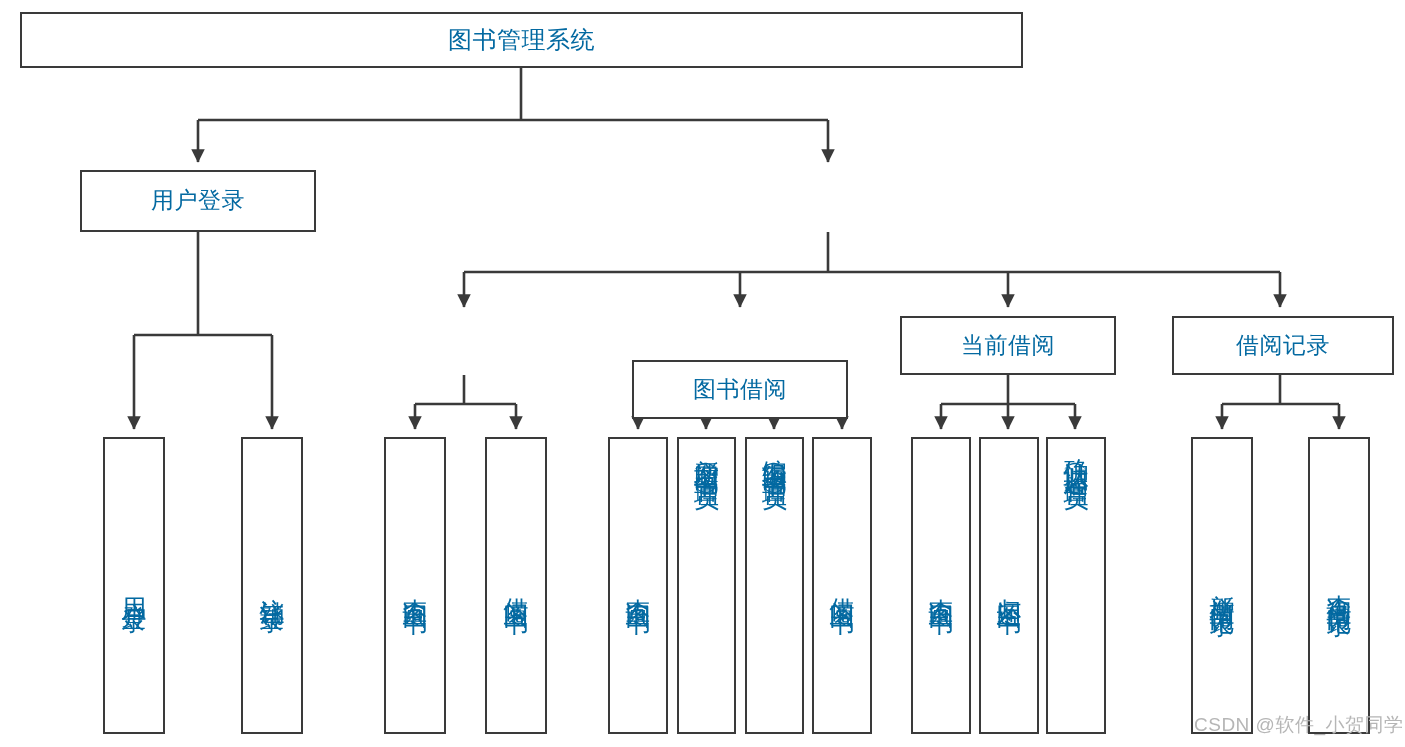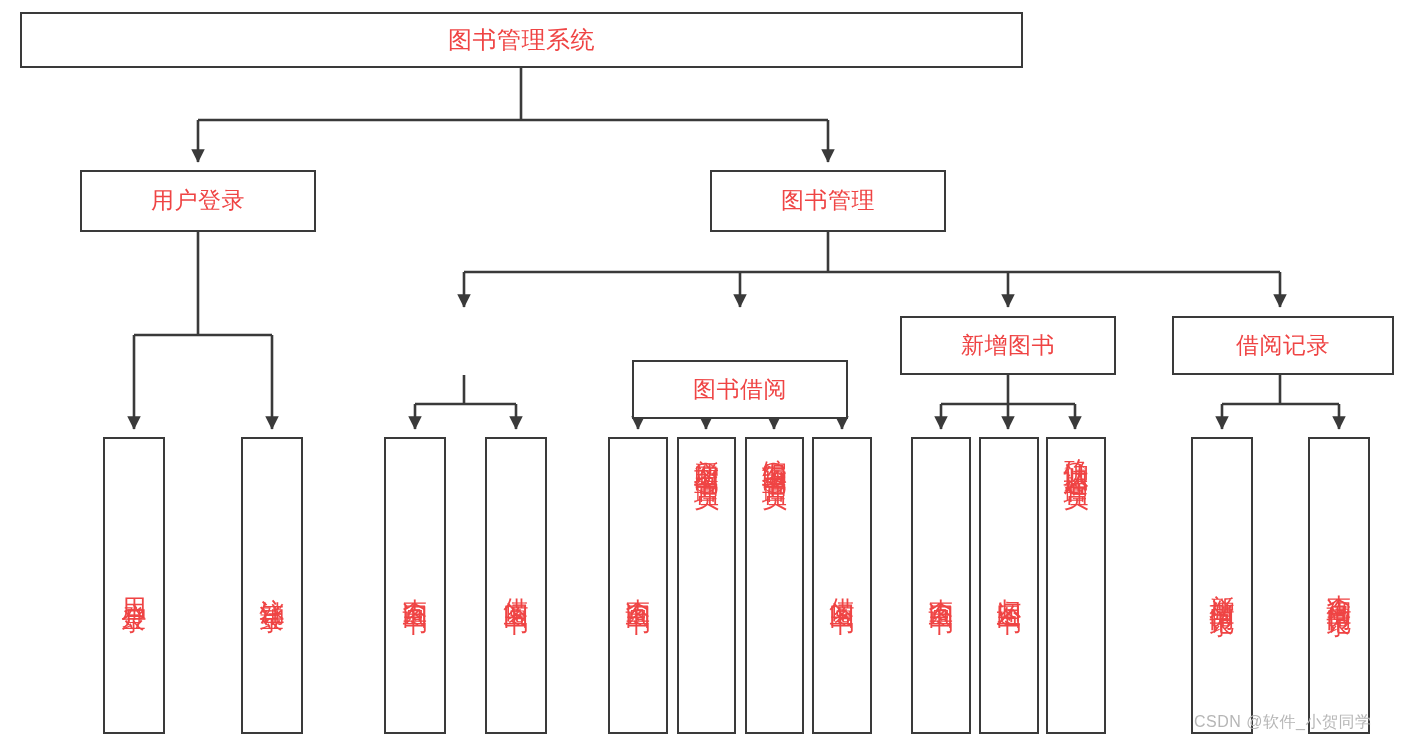--- a/index.html
+++ b/index.html
@@ -32,21 +32,21 @@
     position: absolute;
     box-sizing: border-box;
     background: #ffffff;
     border: 2.4px solid #3a3a3a;
     display: flex;
     align-items: center;
     justify-content: center;
     overflow: hidden;
   }
   .node .label {
-    color: #ef4444;
+    color: #0369a1;
     text-align: center;
     line-height: 1.18;
     white-space: nowrap;
   }
   
   .node.horiz .label {
     font-size: 23px;
     letter-spacing: 0.5px;
   }
   .node.root .label {
@@ -65,21 +65,21 @@
     letter-spacing: 4px;
     margin: 0 auto;
   }
   .node.vert.center-text {
     align-items: center;
   }
   .watermark {
     position: absolute;
     left: 1194px;
     top: 712px;
-    font-size: 16px;
+    font-size: 19px;
     color: #b6b6b6;
     letter-spacing: 0.5px;
     white-space: nowrap;
     font-family: "Liberation Sans", "DejaVu Sans", sans-serif;
   }
 </style>
 </head>
 <body>
 
 <div id="diagram-root">
@@ -135,31 +135,28 @@
   </svg>
 
   <div class="node horiz root" style="left:20px; top:12px; width:1003px; height:56px;">
     <span class="label">图书管理系统</span>
   </div>
 
   <div class="node horiz" style="left:80px; top:170px; width:236px; height:62px;">
     <span class="label">用户登录</span>
   </div>
 
-  <div class="node horiz" style="left:710px; top:170px; width:236px; height:62px;">
-    <span class="label">图书管理</span>
-  </div>
 
 
   <div class="node horiz" style="left:632px; top:316px; width:216px; height:59px;margin-top:44px;">
     <span class="label">图书借阅</span>
   </div>
 
   <div class="node horiz" style="left:900px; top:316px; width:216px; height:59px;">
-    <span class="label">新增图书</span>
+    <span class="label">当前借阅</span>
   </div>
 
   <div class="node horiz" style="left:1172px; top:316px; width:222px; height:59px;">
     <span class="label">借阅记录</span>
   </div>
 
   <div class="node vert center-text" style="left:103px; top:437px; width:62px; height:297px;">
     <span class="label">用户登录</span>
   </div>
 

